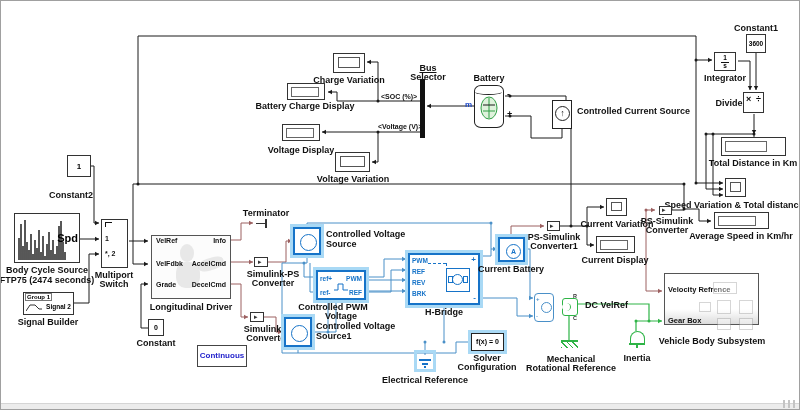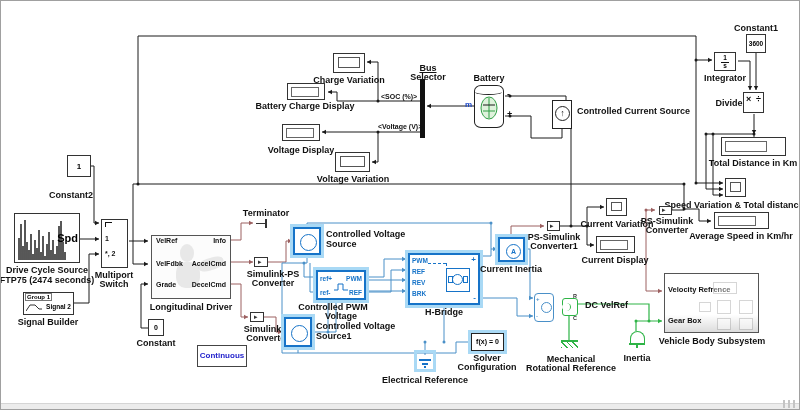--- a/index.html
+++ b/index.html
@@ -170,21 +170,21 @@
 
   <div class="lc" style="left:70px;top:141px;margin-top:48px;">Constant2</div>
   <div class="blk" style="left:66px;top:154px;width:24px;height:22px;text-align:center;font-size:8px;font-weight:bold;line-height:21px;">1</div>
 
   <div class="blk" style="left:13px;top:212px;width:66px;height:50px;">
     <svg width="56" height="46" style="position:absolute;left:1px;top:2px;">
       <path d="M3,44 V22 M5,44 V8 M7,44 V30 M9,44 V4 M11,44 V26 M13,44 V34 M15,44 V18 M17,44 V38 M19,44 V24 M21,44 V32 M23,44 V14 M25,44 V36 M27,44 V20 M29,44 V40 M31,44 V28 M33,44 V16 M35,44 V34 M37,44 V24 M39,44 V38 M41,44 V30 M43,44 V10 M45,44 V5 M47,44 V26 M49,44 V36" stroke="#111" stroke-width="1.4" fill="none"></path>
     </svg>
     <span style="position:absolute;right:1px;top:18px;font-size:11px;font-weight:bold;">Spd</span>
   </div>
-  <div class="lc" style="left:46px;top:264px;">Drive Cycle Source</div>
+  <div class="lc" style="left:46px;top:264px;">Body Cycle Source</div>
   <div class="lc" style="left:46px;top:274px;">FTP75 (2474  seconds)</div>
 
   <div class="blk" style="left:100px;top:218px;width:27px;height:49px;">
     <div style="position:absolute;left:3px;top:2px;width:6px;height:4px;border-left:1px solid #111;border-top:1px solid #111;"></div>
     <span class="tiny" style="left:3px;top:15px;">1</span>
     <span class="tiny" style="left:3px;top:30px;">*, 2</span>
   </div>
   <div class="lc" style="left:113px;top:269px;">Multiport</div>
   <div class="lc" style="left:113px;top:278px;text-align:right;">Switch</div>
 
@@ -281,21 +281,21 @@
   <div class="blk sel" style="left:470px;top:332px;width:33px;height:18px;border:1.5px solid #222;text-align:center;font-size:7px;font-weight:bold;line-height:16px;">f(x) = 0</div>
   <div class="lc" style="left:486px;top:352px;">Solver</div>
   <div class="lc" style="left:486px;top:361px;">Configuration</div>
 
   <div class="blk" style="left:196px;top:344px;width:50px;height:22px;border:1.5px solid #444;text-align:center;font-size:8px;font-weight:bold;color:#2222cc;line-height:20px;">Continuous</div>
   <div class="lc" style="left:221px;top:369px;margin-top:48px;">powergui</div>
 
   <div class="blk bblue sel" style="left:497px;top:236px;width:27px;height:25px;">
     <div class="circ" style="left:6px;top:5px;width:13px;height:13px;text-align:center;font-size:7px;line-height:13px;color:#1673c8;font-weight:bold;">A</div>
   </div>
-  <div class="lc" style="left:510px;top:263px;">Current Inertia</div>
+  <div class="lc" style="left:510px;top:263px;">Current Battery</div>
 
   <div class="blk" style="left:546px;top:220px;width:13px;height:10px;">
       <span style="position:absolute;left:2px;top:0px;font-size:7px;color:#333;">▸</span>
     </div>
   <div class="lc" style="left:553px;top:231px;">PS-Simulink</div>
   <div class="lc" style="left:553px;top:240px;">Converter1</div>
 
   <div class="blk scope" style="left:605px;top:197px;width:21px;height:18px;">
       <div class="scr"></div>
     </div>
@@ -322,21 +322,21 @@
   <div class="lc" style="left:570px;top:353px;">Mechanical</div>
   <div class="lc" style="left:570px;top:362px;">Rotational Reference</div>
 
   <div style="position:absolute;left:628px;top:330px;width:16px;height:17px;">
     <div style="position:absolute;left:1px;top:0;width:13px;height:11px;border:1.5px solid #2eb446;border-bottom:none;border-radius:8px 8px 0 0;background:#fff;"></div>
     <div style="position:absolute;left:0;top:12px;width:16px;height:2px;background:#2eb446;"></div>
     <div style="position:absolute;left:7px;top:14px;width:2px;height:3px;background:#2eb446;"></div>
   </div>
   <div class="lc" style="left:636px;top:352px;">Inertia</div>
 
-  <div class="blk" style="left:663px;top:272px;width:95px;height:60px;border:1.5px solid #555;background:linear-gradient(#ffffff 70%,#dcdcdc);">
+  <div class="blk" style="left:663px;top:272px;width:95px;height:52px;border:1.5px solid #555;background:linear-gradient(#ffffff 70%,#dcdcdc);">
     <span class="tiny" style="left:3px;top:12px;font-size:7.5px;">Velocity Refrence</span>
     <span class="tiny" style="left:3px;top:43px;font-size:7.5px;">Gear Box</span>
     <div class="vb-in" style="left:48px;top:8px;width:22px;height:10px;"></div>
     <div class="vb-in" style="left:52px;top:26px;width:12px;height:12px;"></div>
     <div class="vb-in" style="left:74px;top:26px;width:12px;height:12px;"></div>
     <div class="vb-in" style="left:52px;top:44px;width:12px;height:10px;"></div>
     <div class="vb-in" style="left:74px;top:44px;width:12px;height:10px;"></div>
     <div class="vb-in" style="left:34px;top:28px;width:10px;height:8px;"></div>
   </div>
   <div class="lc" style="left:711px;top:335px;">Vehicle Body Subsystem</div>

